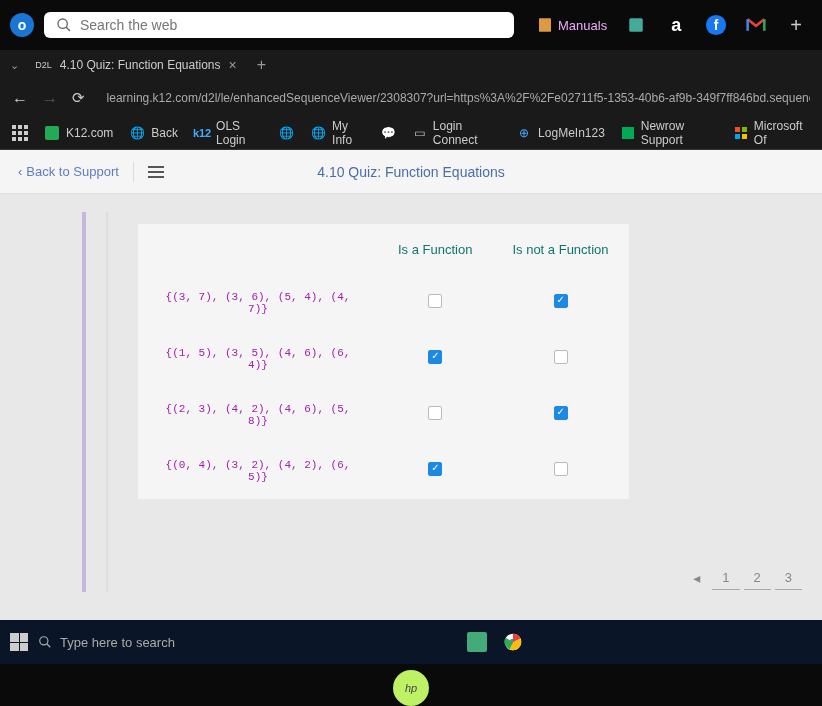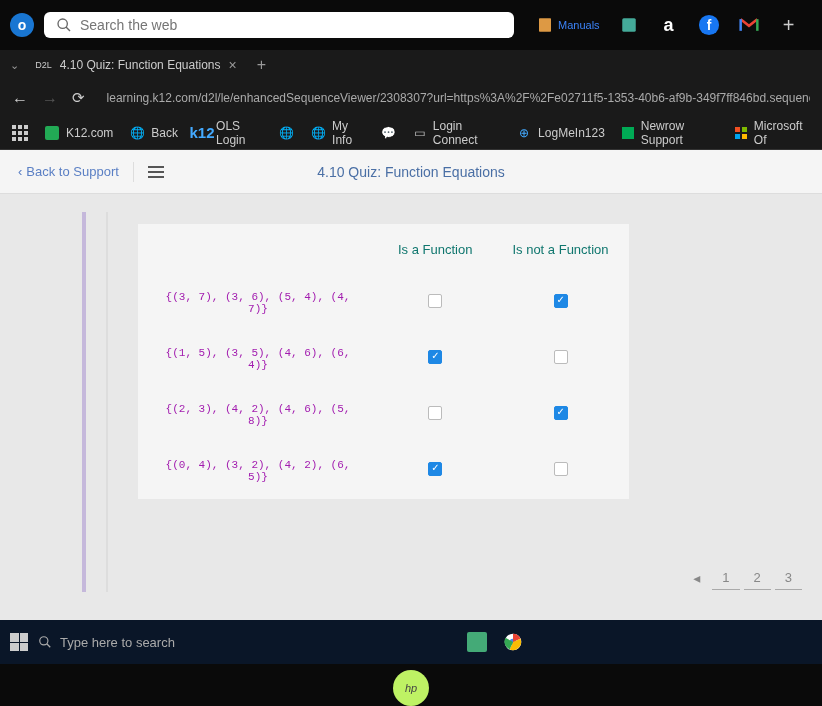--- a/index.html
+++ b/index.html
@@ -6,21 +6,21 @@
     body { width: 822px; height: 706px; background: #1a1a1a; overflow: hidden; }
     
     
     .top-bar { height: 50px; background: #0a0a0a; display: flex; align-items: center; padding: 0 10px; gap: 10px; }
     .logo-circle { width: 24px; height: 24px; background: #1976d2; border-radius: 50%; display: flex; align-items: center; justify-content: center; color: white; font-size: 14px; font-weight: bold; }
     .search-box { flex: 0 0 470px; height: 26px; background: white; border-radius: 6px; display: flex; align-items: center; padding: 0 12px; gap: 8px; }
     .search-box svg { width: 16px; height: 16px; }
     .search-input { border: none; outline: none; font-size: 14px; color: #555; flex: 1; }
     .top-icons { display: flex; align-items: center; gap: 18px; margin-left: 12px; }
     .top-icon { width: 22px; height: 22px; display: flex; align-items: center; justify-content: center; color: white; font-size: 13px; }
-    .manuals-label { color: #3b82f6; font-size: 11px; }
+    .manuals-label { color: #f0abfc; font-size: 13px; }
     
     
     .tab-bar { height: 30px; background: #1a1a1a; display: flex; align-items: center; padding: 0 10px; gap: 8px; }
     .tab-dropdown { color: #999; font-size: 11px; }
     .browser-tab { display: flex; align-items: center; gap: 8px; color: #ccc; font-size: 12px; padding: 4px 8px; }
     .tab-close { color: #999; font-size: 14px; cursor: pointer; }
     .tab-add { color: #999; font-size: 16px; margin-left: 4px; }
     
     
     .address-bar { height: 36px; background: #1a1a1a; display: flex; align-items: center; padding: 0 12px; gap: 14px; }
@@ -162,21 +162,21 @@
           <rect width="14" height="14" fill="#2a5" rx="2"></rect>
         </svg>
       </span>
       <span>K12.com</span>
     </div>
   <div class="bookmark-item">
       <span class="bookmark-icon">🌐</span>
       <span>Back</span>
     </div>
   <div class="bookmark-item">
-      <span class="bookmark-icon" style="color:#4af;font-size:15px;font-weight:bold">k12</span>
+      <span class="bookmark-icon" style="color:#4af;font-size:11px;font-weight:bold">k12</span>
       <span>OLS Login</span>
     </div>
   <div class="bookmark-item">
       <span class="bookmark-icon">🌐</span>
     </div>
   <div class="bookmark-item">
       <span class="bookmark-icon">🌐</span>
       <span>My Info</span>
     </div>
   <div class="bookmark-item">

